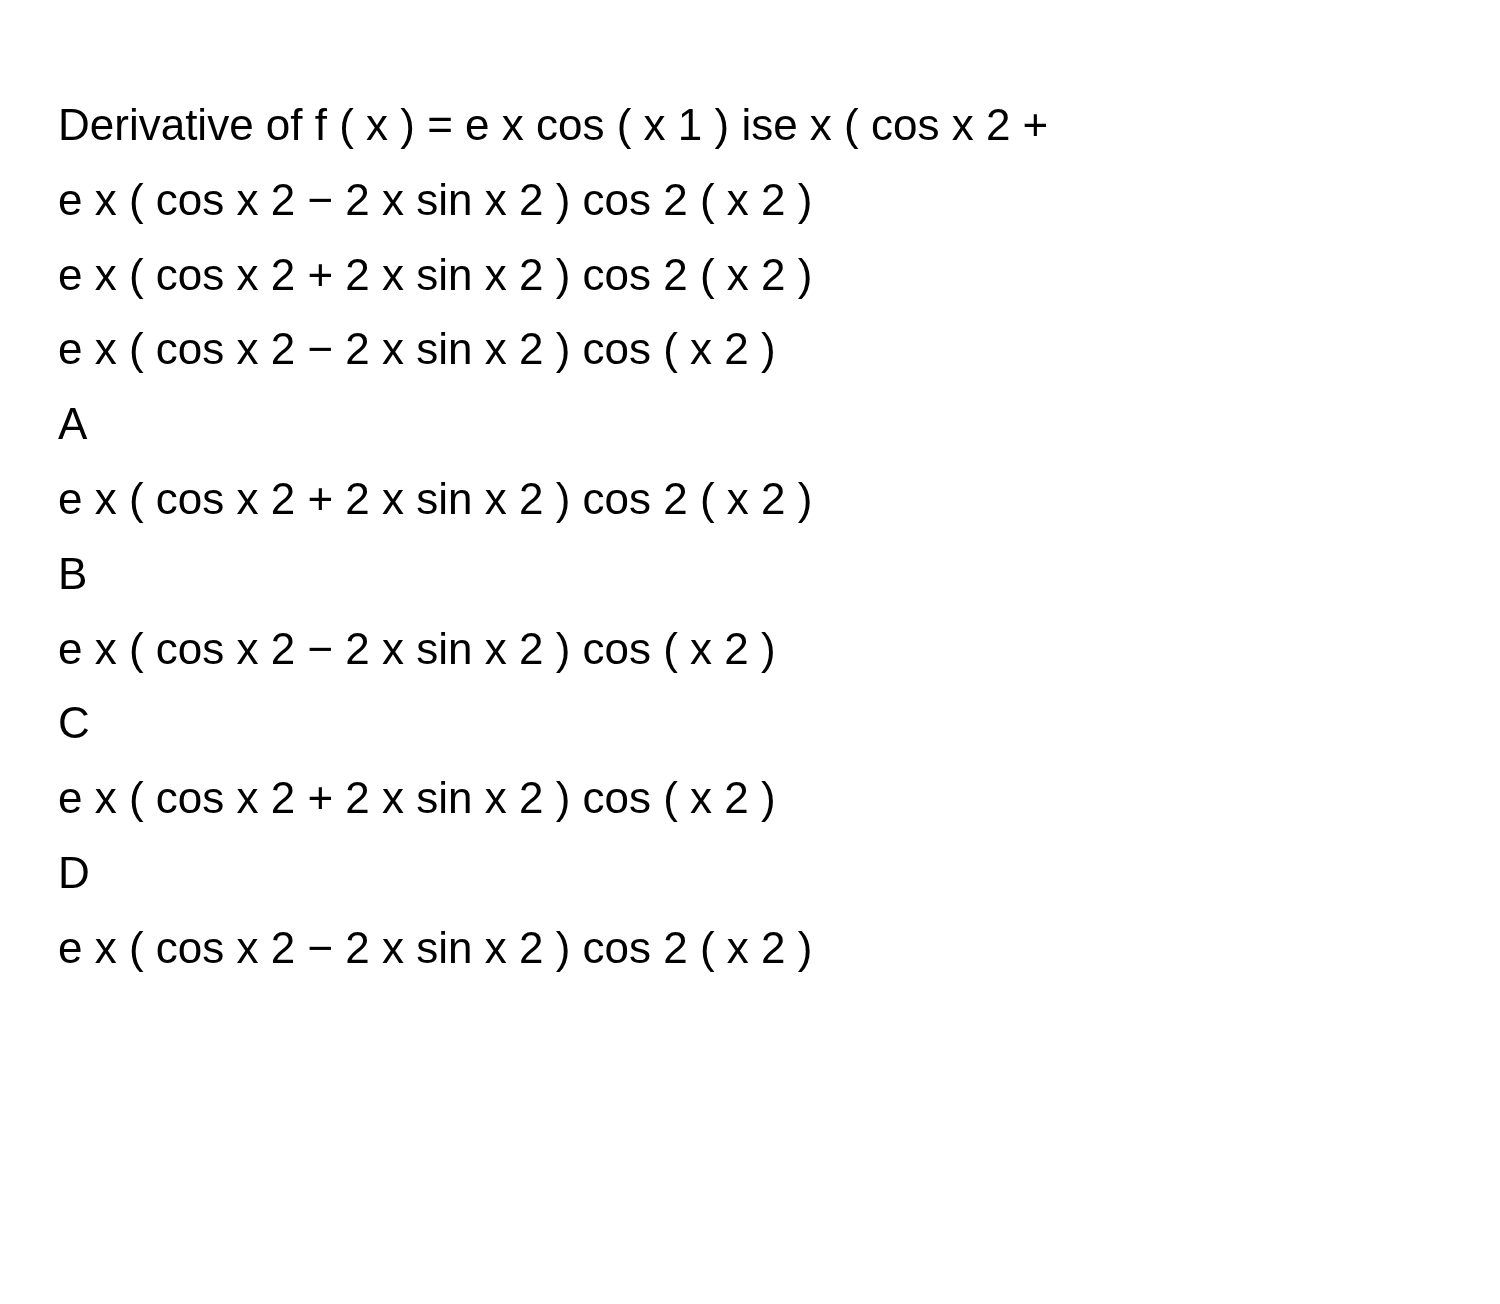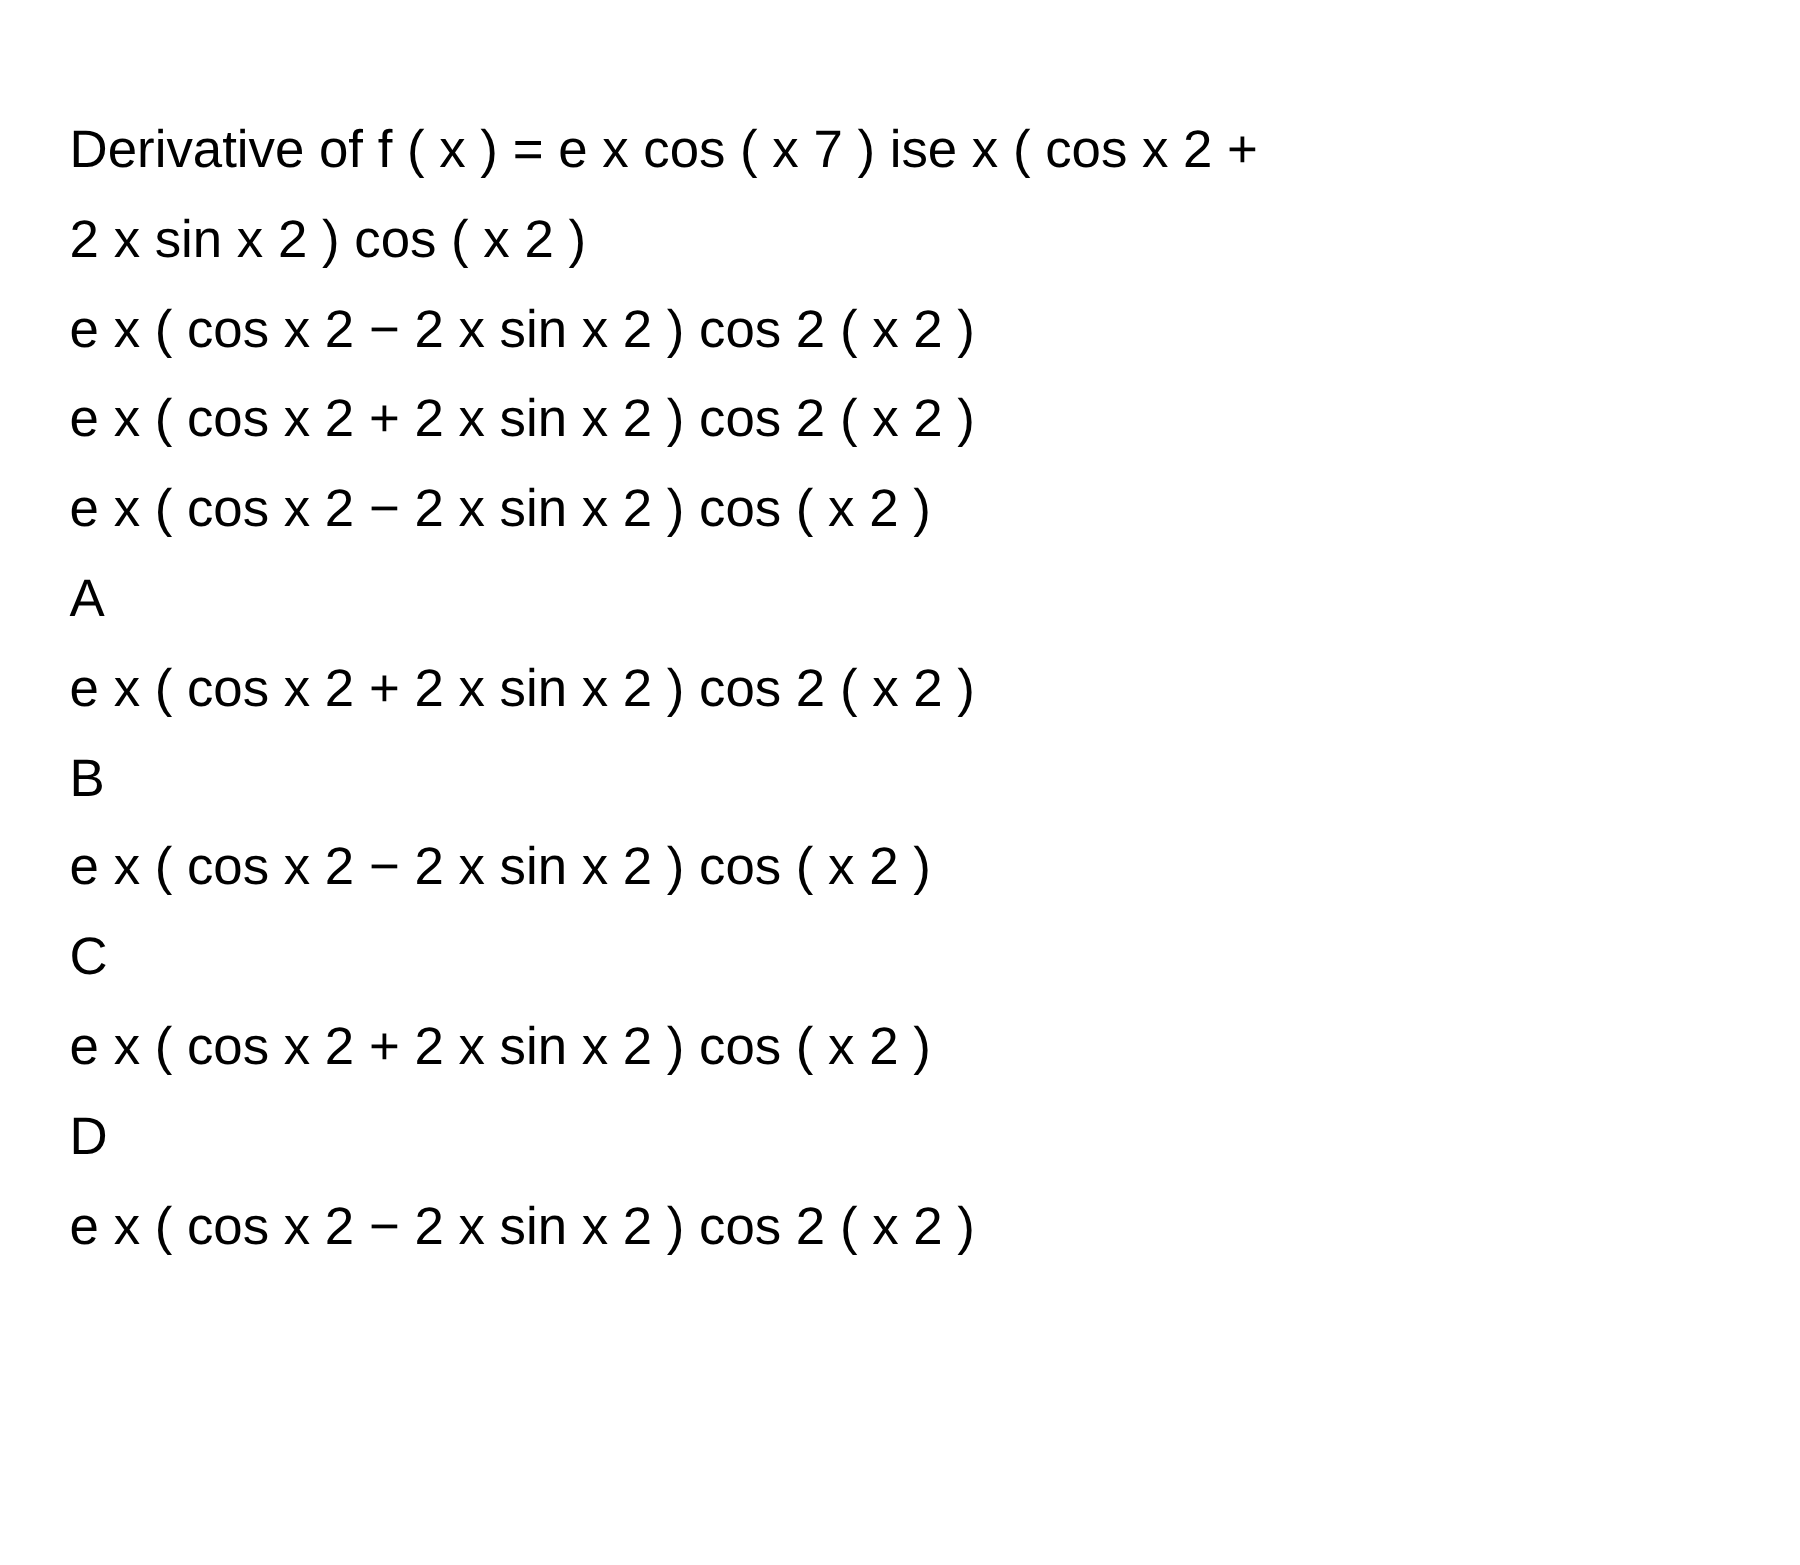--- a/index.html
+++ b/index.html
@@ -21,22 +21,21 @@
       font-weight: 400;
     }
     .line {
       display: block;
     }
   </style>
 </head>
 <body>
 
 <div class="content">
-  <span class="line">Derivative of f ( x ) = e x cos ( x 7 ) ise x ( cos x 2 +</span>
-  <span class="line">2 x sin x 2 ) cos ( x 2 )</span>
+  <span class="line">Derivative of f ( x ) = e x cos ( x 1 ) ise x ( cos x 2 +</span>
   <span class="line">e x ( cos x 2 − 2 x sin x 2 ) cos 2 ( x 2 )</span>
   <span class="line">e x ( cos x 2 + 2 x sin x 2 ) cos 2 ( x 2 )</span>
   <span class="line">e x ( cos x 2 − 2 x sin x 2 ) cos ( x 2 )</span>
 
   <span class="line">A</span>
   <span class="line">e x ( cos x 2 + 2 x sin x 2 ) cos 2 ( x 2 )</span>
 
   <span class="line">B</span>
   <span class="line">e x ( cos x 2 − 2 x sin x 2 ) cos ( x 2 )</span>
 

